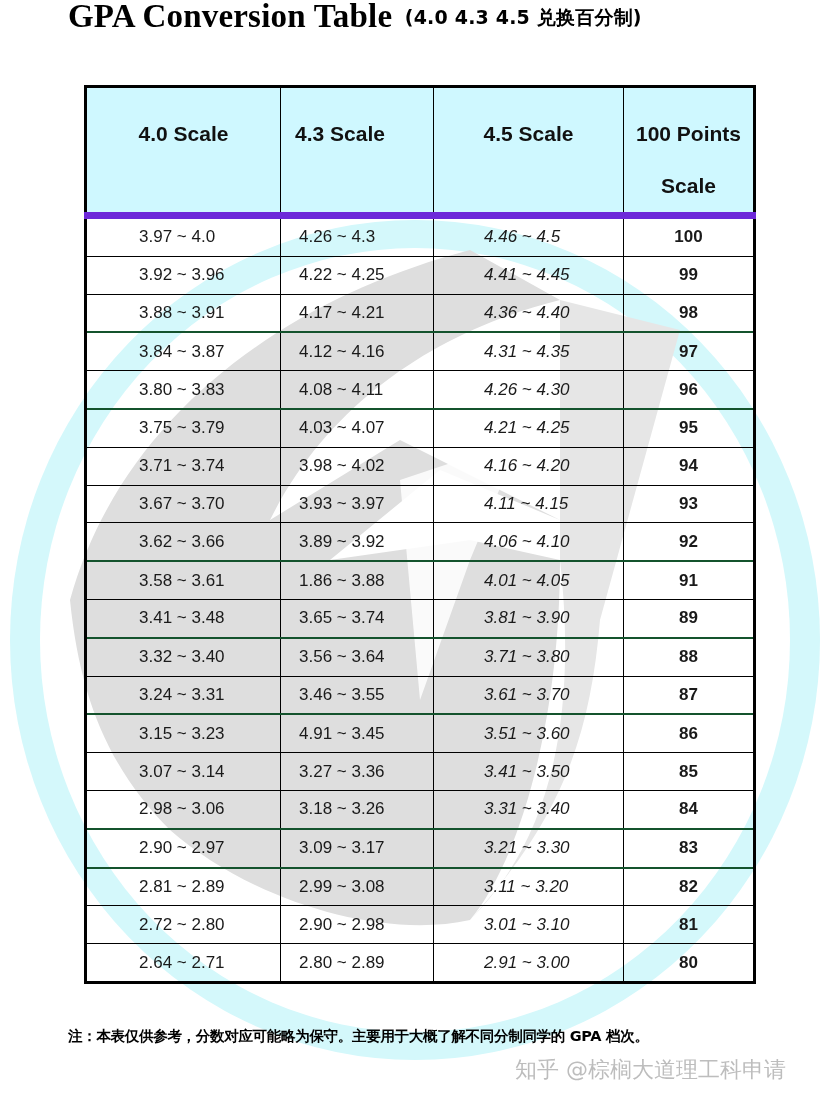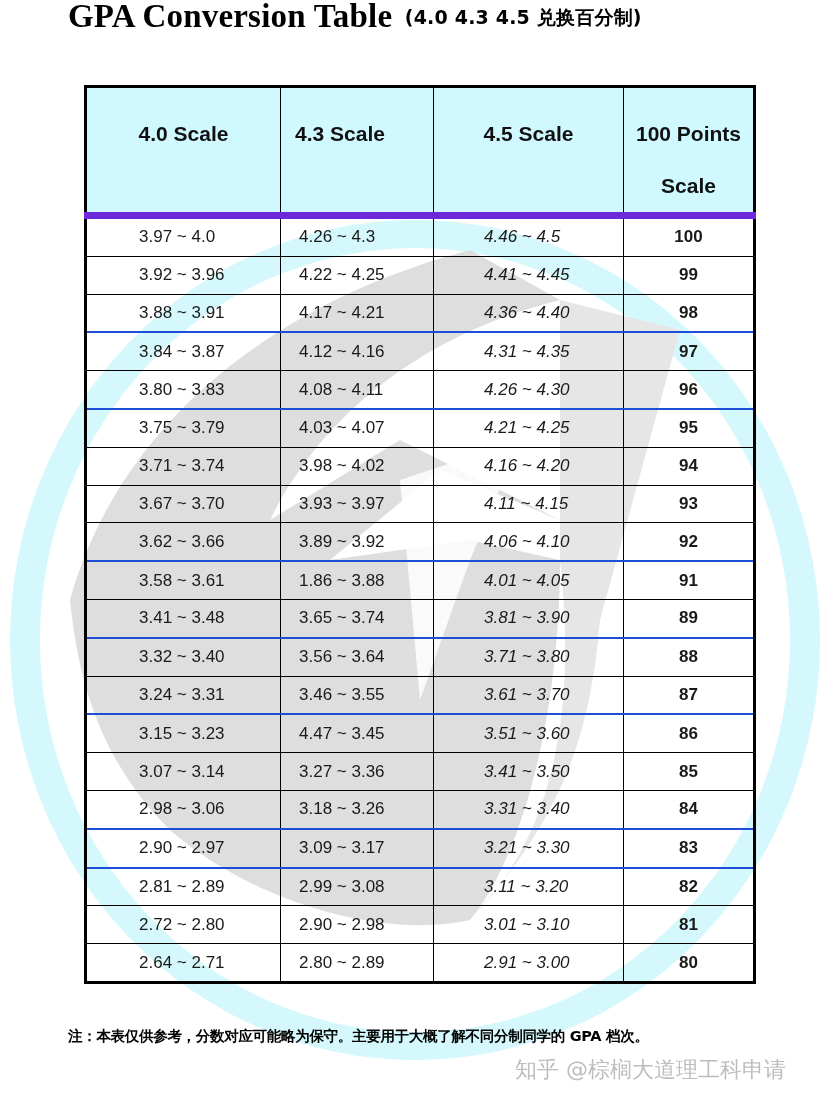--- a/index.html
+++ b/index.html
@@ -10,21 +10,21 @@
   table.gpa { position:absolute; left:84px; top:85px; width:669px; border-collapse:collapse; border:3px solid #000; table-layout:fixed; z-index:2; }
   table.gpa th, table.gpa td { border:1px solid #000; padding:0; font-size:17px; color:#1a1a1a; }
   table.gpa thead th { background:rgba(204,248,255,0.95); height:108px; vertical-align:top; font-weight:bold; font-size:21px; color:#111; border-bottom:7px solid #6d28d9; }
   table.gpa thead th .h { display:block; padding-top:20px; line-height:52px; }
   table.gpa thead th.c2 .h { text-align:left; padding-left:14px; }
   table.gpa tbody td { height:36.8px; text-align:center; background:transparent; }
   table.gpa tbody td.c1 { text-align:left; padding-left:52px; }
   table.gpa tbody td.c2 { text-align:left; padding-left:18px; }
   table.gpa tbody td.c3 { text-align:left; padding-left:50px;font-style:italic; }
   table.gpa tbody td.c4 { font-weight:bold; }
-  table.gpa tbody tr.thick td { border-top:2px solid #1d4ed8; }
+  table.gpa tbody tr.thick td { border-top:2px solid #14532d; }
   .note { position:absolute; left:68px; top:1027px; font-size:14.5px; font-weight:bold; color:#000; font-family:"DejaVu Sans", sans-serif; white-space:nowrap; letter-spacing:-0.3px;text-align:center; }
   .credit { position:absolute; left:515px; top:1055px; font-size:22px; color:#bdbdbd; font-family:"DejaVu Sans", sans-serif; white-space:nowrap; }
 </style>
 </head>
 <body>
 
 <svg class="wm" viewBox="0 0 838 1102">
   <ellipse cx="415" cy="640" rx="405" ry="420" fill="#d4f8fb"></ellipse>
   <ellipse cx="415" cy="640" rx="375" ry="392" fill="#ffffff"></ellipse>
   <path d="M70,600 C120,420 280,300 470,250 L560,300 C440,330 330,400 270,520 L400,440 L560,520 L440,470 L330,560 L470,540 L560,560 C560,720 520,860 470,920 C380,940 250,900 170,830 C110,770 80,700 70,600 Z" fill="#dedede"></path>
@@ -134,21 +134,21 @@
         <td class="c4">88</td>
       </tr>
       <tr>
         <td class="c1">3.24 ~ 3.31</td>
         <td class="c2">3.46 ~ 3.55</td>
         <td class="c3">3.61 ~ 3.70</td>
         <td class="c4">87</td>
       </tr>
       <tr class="thick">
         <td class="c1">3.15 ~ 3.23</td>
-        <td class="c2">4.47 ~ 3.45</td>
+        <td class="c2">4.91 ~ 3.45</td>
         <td class="c3">3.51 ~ 3.60</td>
         <td class="c4">86</td>
       </tr>
       <tr>
         <td class="c1">3.07 ~ 3.14</td>
         <td class="c2">3.27 ~ 3.36</td>
         <td class="c3">3.41 ~ 3.50</td>
         <td class="c4">85</td>
       </tr>
       <tr>

